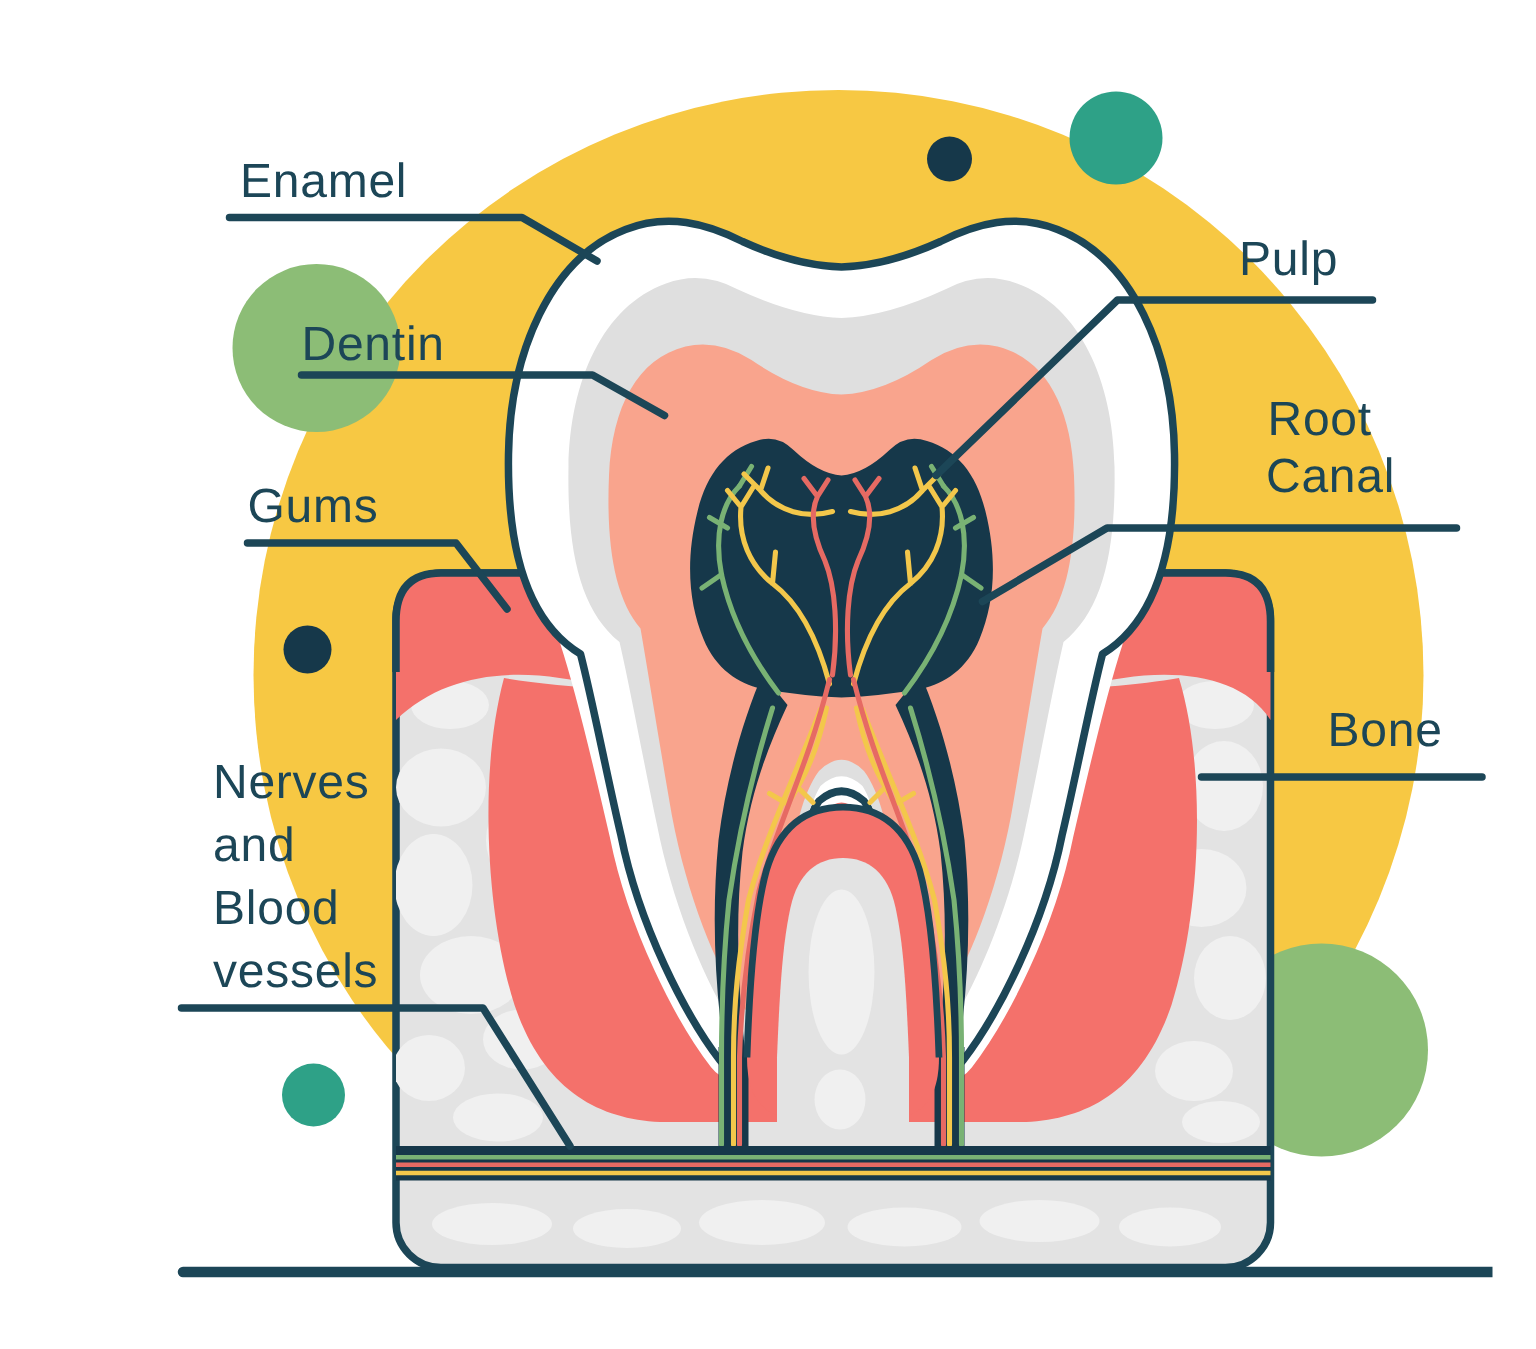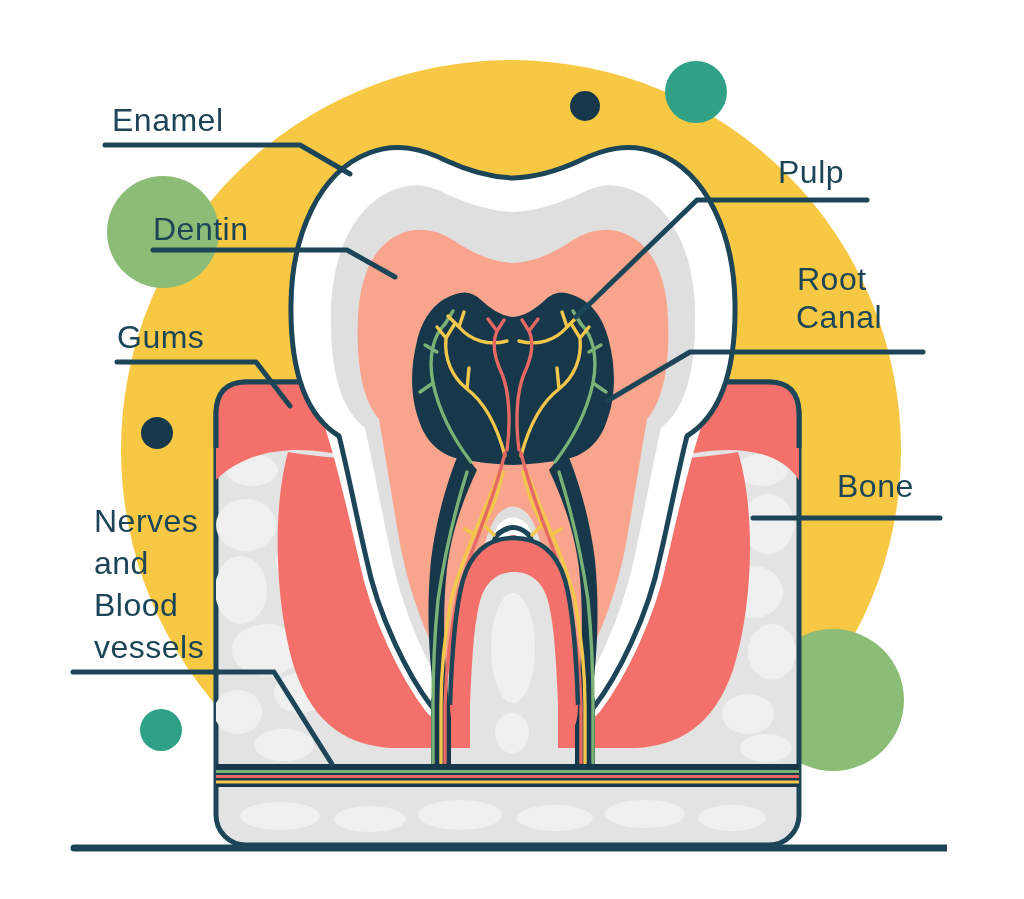--- a/index.html
+++ b/index.html
@@ -1,17 +1,17 @@
 <!DOCTYPE html>
 <html style="--background: #FFFFFF; --circle_yellow: #F7C843; --ink_navy: #1C4657; --pulp_navy: #16384A; --gum_coral: #F4716B; --dentin_salmon: #F9A48D; --enamel_gray: #DFDFDF; --bone_gray: #E3E3E3; --bone_blob: #F0F0F0; --vessel_yellow: #F3C74B; --vessel_green: #79B274; --vessel_red: #E66A63; --accent_teal: #2EA187; --accent_green: #8CBD76;"><head>
 <meta charset="utf-8">
 <style>
   html,body{margin:0;padding:0;background:#fff;}
   .stage{position:relative;width:947px;height:899px;background:var(--background,#fff);overflow:hidden;
-         font-family:"Liberation Sans", sans-serif;}
+         font-family:"Liberation Sans", sans-serif;padding-left:48px;}
   svg{display:block;}
   .lbl{font-family:"Liberation Sans", sans-serif;font-size:32px;letter-spacing:.5px;
        fill:var(--ink_navy,#1C4657);font-weight:400;}
   .leader{stroke:var(--ink_navy,#1C4657);stroke-width:5;fill:none;stroke-linecap:round;stroke-linejoin:round;}
   .vessel{fill:none;stroke-width:3.4;stroke-linecap:round;stroke-linejoin:round;}
   .v-yellow{stroke:var(--vessel_yellow,#F3C74B);}
   .v-green{stroke:var(--vessel_green,#79B274);}
   .v-red{stroke:var(--vessel_red,#E66A63);}
 </style>
 </head>

